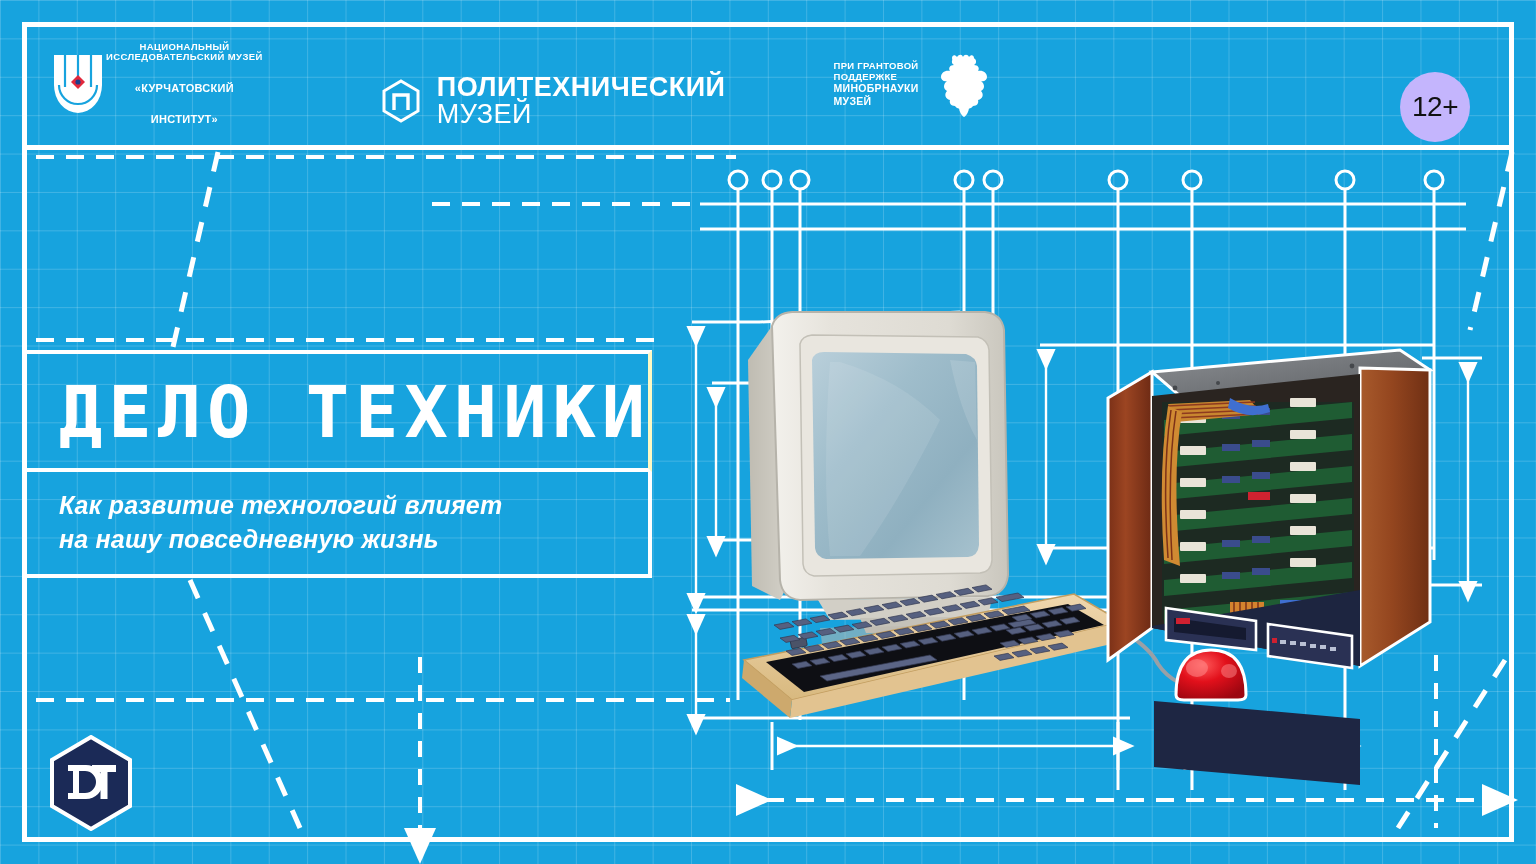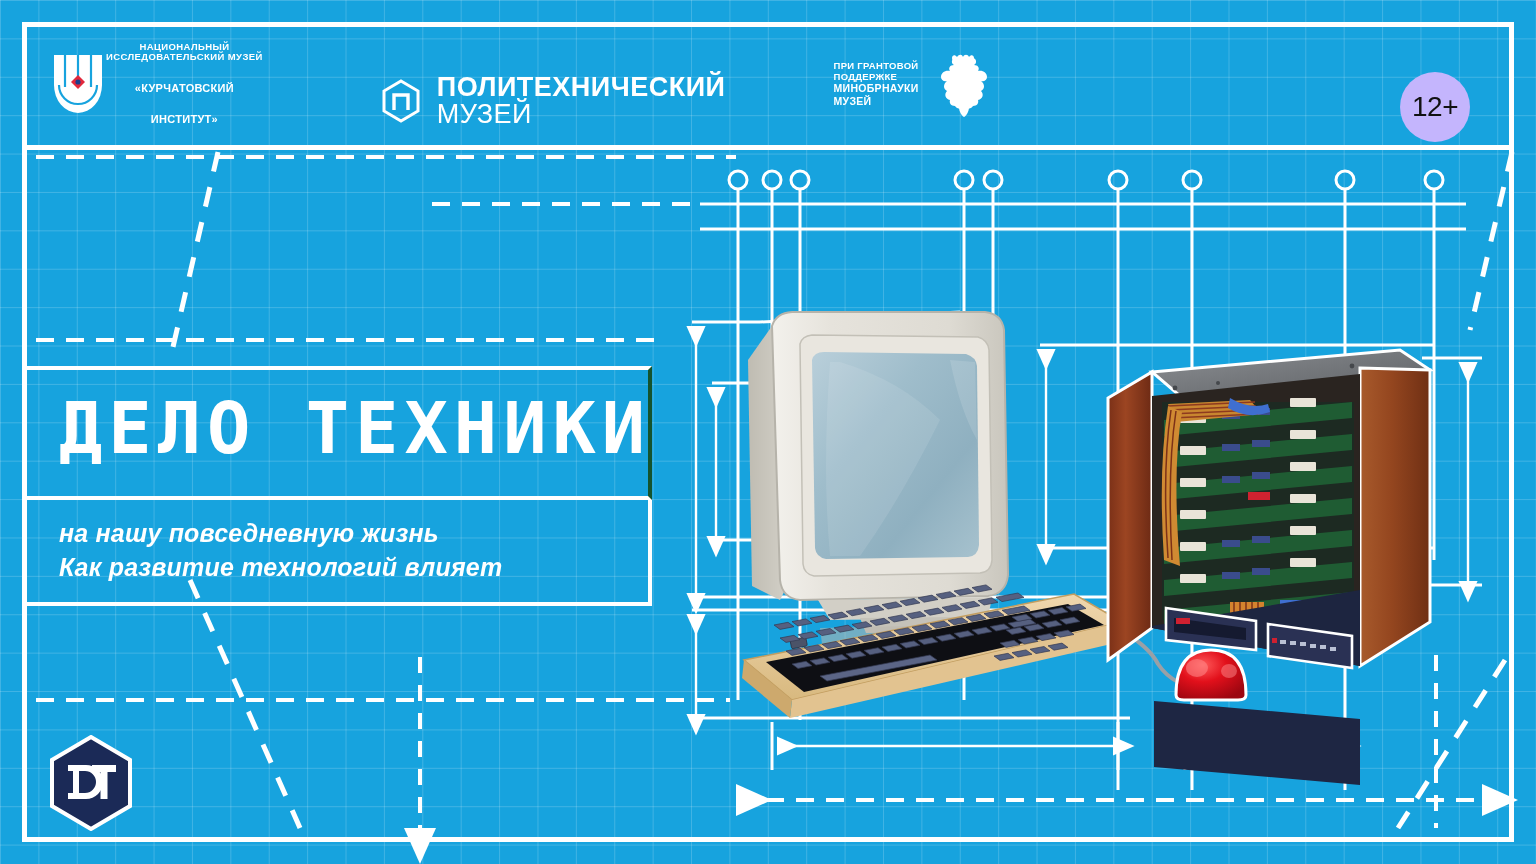--- a/index.html
+++ b/index.html
@@ -75,24 +75,23 @@
     background:#c4b5fd;color:#111;
     display:flex;align-items:center;justify-content:center;
     font-size:28px;font-weight:400;letter-spacing:-.5px;
   }
 
   
   .titleblock{
     position:absolute;left:27px;top:350px;width:625px;
   }
   .title-box{
-    border-top:4px solid #fff;border-bottom:4px solid #fff;border-right:4px solid #14532d;
-    padding:22px 0 32px 32px;
+    border-top:4px solid #fff;border-bottom:4px solid #fff;border-right:4px solid #fef9c3;
+    padding:22px 0 20px 32px;
     position:relative;
-    margin-top:16px;
   }
   .title-box::after{
     content:"";position:absolute;left:0;top:0;bottom:0;width:0;
   }
   .title-text{
     color:#fff;font-size:72px;font-weight:700;letter-spacing:6px;
     line-height:1;font-family:"DejaVu Sans Mono","Liberation Mono",monospace;
     white-space:nowrap;
   }
   .subtitle-box{
@@ -557,22 +556,22 @@
     </div>
 
     <div class="age">12+</div>
   </div>
 
   <div class="titleblock">
     <div class="title-box">
       <div class="title-text">ДЕЛО ТЕХНИКИ</div>
     </div>
     <div class="subtitle-box">
+      <div class="subtitle-text">Как развитие технологий влияет</div>
       <div class="subtitle-text">на нашу повседневную жизнь</div>
-      <div class="subtitle-text">Как развитие технологий влияет</div>
     </div>
   </div>
 
   <svg class="dt-logo" viewBox="0 0 86 96">
     <path d="M43 2 L82 25 V71 L43 94 L4 71 V25 Z" fill="#1B2A57" stroke="#ffffff" stroke-width="4"></path>
     <path d="M20 30 h18 a13 13 0 0 1 0 34 h-18 v-6 h5 v-22 h-5 z M31 36 v22 h6 a8 8 0 0 0 0 -22 z" fill="#ffffff"></path>
     <path d="M44 30 h24 v7 h-8.5 v27 h-7 v-27 h-8.5 z" fill="#ffffff"></path>
   </svg>
 
 </div>

